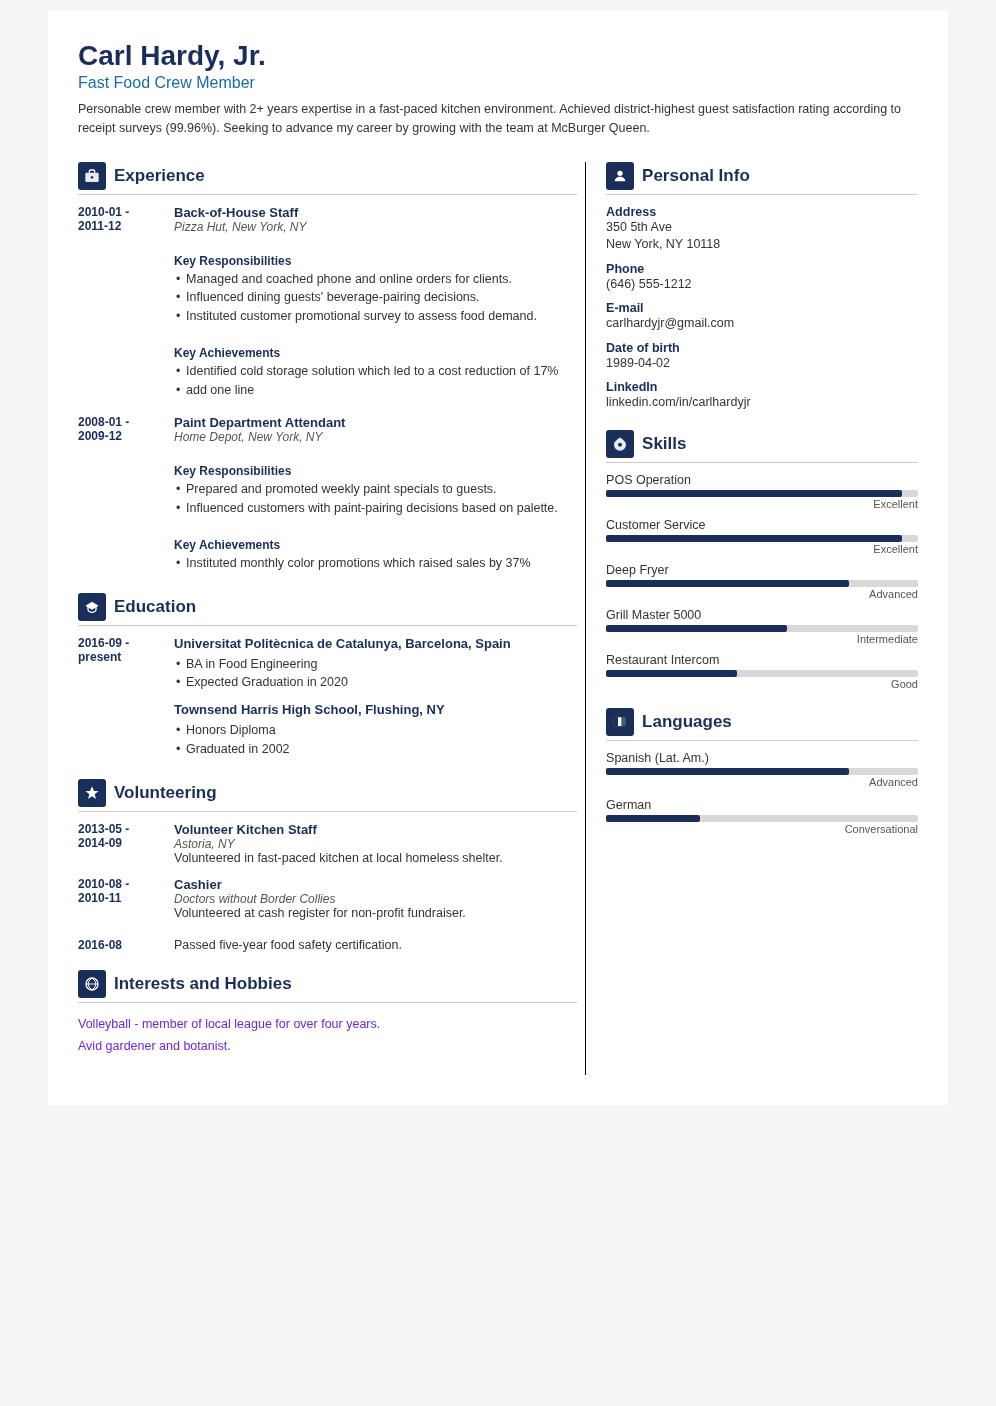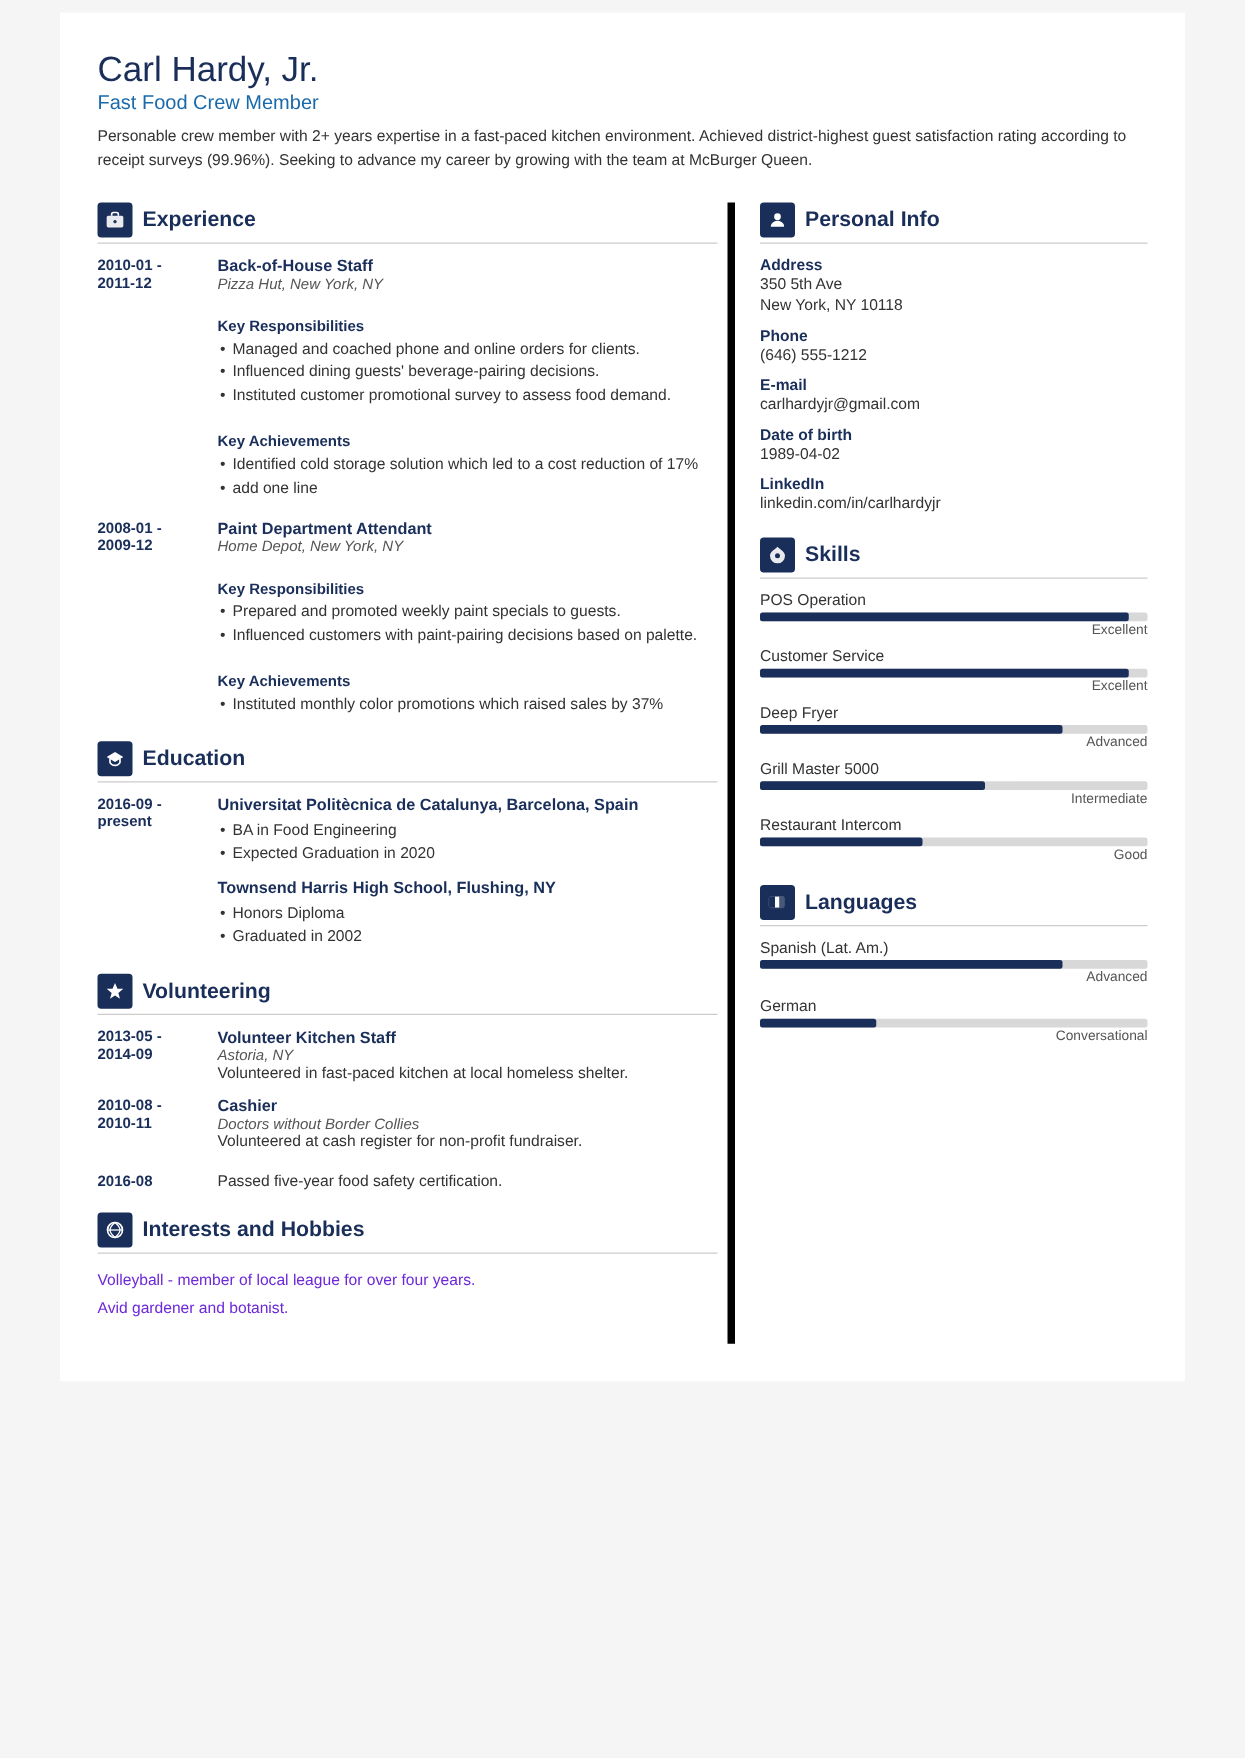--- a/index.html
+++ b/index.html
@@ -16,21 +16,21 @@
       width: 900px;
       padding: 30px 30px 30px 30px;
       display: flex;
       flex-direction: column;
     }
     .header-section {
       margin-bottom: 14px;
     }
     .name {
       font-size: 28px;
-      font-weight: 400;
+      font-weight: 700;
       color: #1a2e5a;
     }
     .job-title {
       font-size: 16px;
       color: #1a6aab;
       font-weight: normal;
       margin-top: 2px;
       margin-bottom: 8px;
     }
     .summary {
@@ -41,21 +41,21 @@
     .two-col {
       display: flex;
       gap: 8px;
       margin-top: 10px;
     }
     .left-col {
       flex: 1.6;
     }
     .right-col {
       flex: 1;
-      border-left: 6px solid #000000;
+      border-left: 1px solid #000000;
       padding-left: 20px;
     }
     .section-title {
       display: flex;
       align-items: center;
       gap: 8px;
       font-size: 17px;
       font-weight: 700;
       color: #1a2e5a;
       margin-bottom: 10px;

